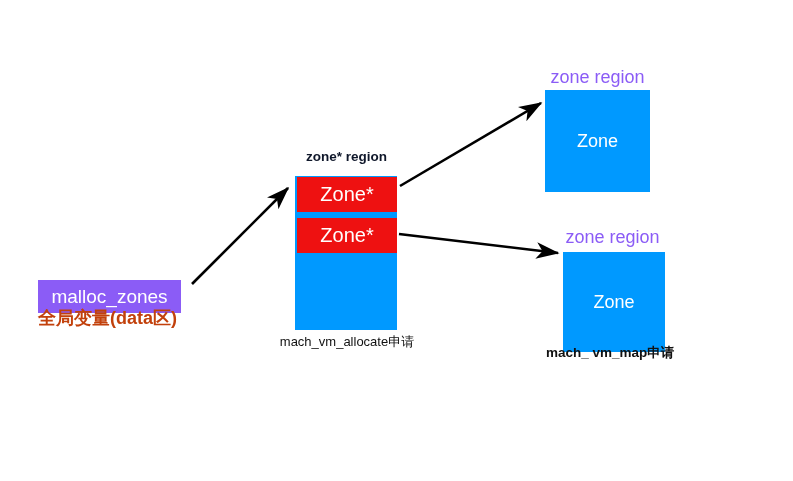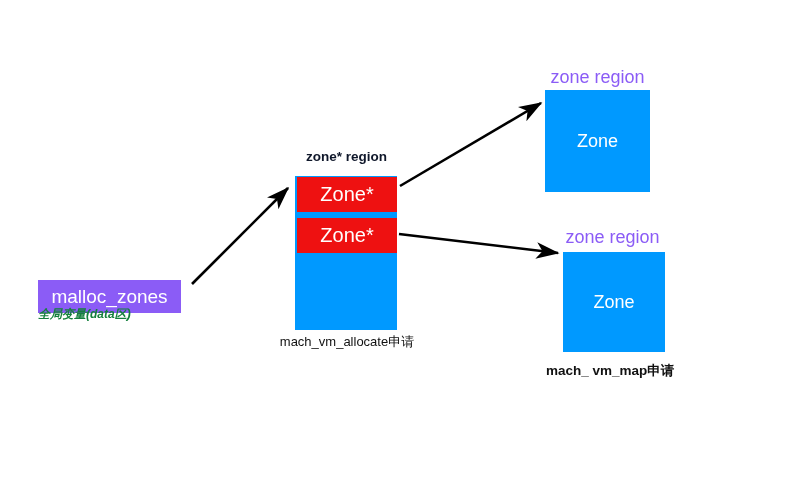--- a/index.html
+++ b/index.html
@@ -37,25 +37,24 @@
   #malloc-zones-box .label {
     color: #ffffff;
     font-size: 19px;
     font-weight: 400;
     letter-spacing: 0px;
     white-space: nowrap;
   }
   #global-var-caption {
     left: 38px;
     top: 306px;
-    font-size: 12px;
+    font-size: 18px;
     font-weight: bold;
-    color: #15803d;
+    color: #c2410c;
     white-space: nowrap;
-    font-style: italic;
   }
 
   
   #zone-star-region-title {
     left: 295px;
     top: 149px;
     width: 103px;
     text-align: center;
     font-size: 13.5px;
     font-weight: bold;
@@ -118,21 +117,21 @@
     white-space: nowrap;
   }
 
   #zone-region-top-title  { left: 545px; top: 67px;  width: 105px; }
   #zone-region-top-square { left: 545px; top: 90px;  width: 105px; height: 102px; }
 
   #zone-region-bottom-title  { left: 560px; top: 227px; width: 105px; }
   #zone-region-bottom-square { left: 563px; top: 252px; width: 102px; height: 100px; }
   #zone-region-bottom-caption {
     left: 546px;
-    top: 362px;
+    top: 344px;
     font-size: 13.5px;
     font-weight: bold;
     color: #111111;
     white-space: nowrap;
   }
 
   
   #arrows {
     position: absolute;
     left: 0; top: 0;

